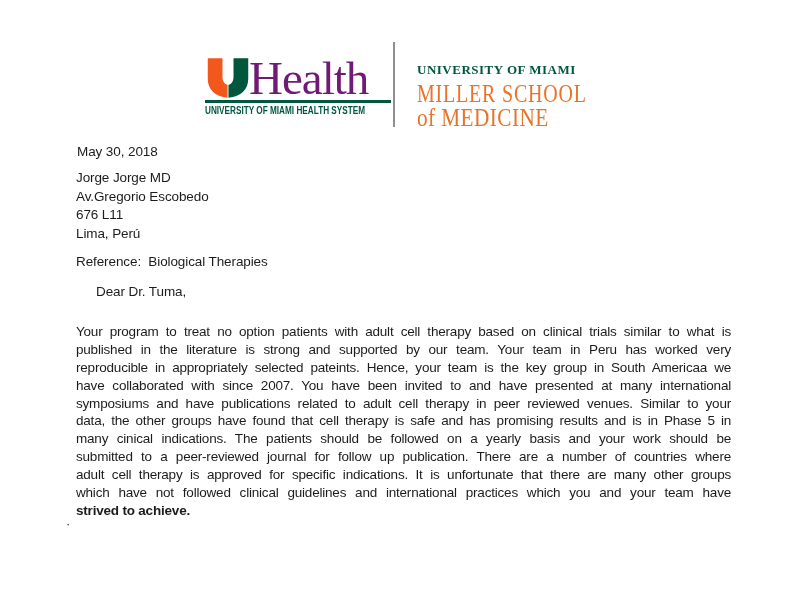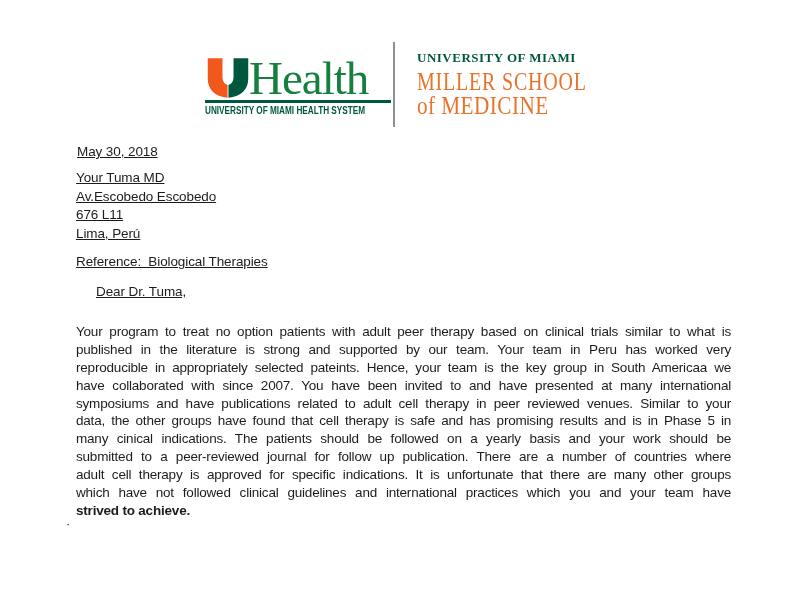--- a/index.html
+++ b/index.html
@@ -12,31 +12,31 @@
     color:#1c1c1e;
   }
 
   
   .uh-logo{position:absolute;left:205px;top:56px;width:186px;height:64px;}
   .uh-u{position:absolute;left:0;top:2px;}
   .uh-health{
     position:absolute;left:44px;top:-1px;
     font-family:"Liberation Serif",serif;
     font-size:47px;line-height:1;font-weight:400;
-    letter-spacing:-1px;color:#15803d;white-space:nowrap;
+    letter-spacing:-1px;color:#701a75;white-space:nowrap;
   }
   .uh-rule{position:absolute;left:0;top:44px;width:186px;height:2.5px;background:#00573D;}
   .uh-tagline{
     position:absolute;left:0;top:49px;
     font-size:10px;font-weight:700;letter-spacing:0px;
     color:#00573D;white-space:nowrap;
     transform:scaleX(0.82);transform-origin:0 0;
   }
   .lh-divider{position:absolute;left:393px;top:42px;width:2px;height:85px;background:#8f8f8f;}
-  .school{position:absolute;left:417px;top:50px;}
+  .school{position:absolute;left:417px;top:62px;}
   .school .l1{
     font-family:"Liberation Serif",serif;
     font-size:13px;font-weight:700;letter-spacing:0.5px;
     color:#00573D;white-space:nowrap;
   }
   .school .l2{
     position:absolute;left:0;top:19px;
     font-family:"Liberation Serif",serif;
     font-size:25px;line-height:1;font-weight:400;letter-spacing:1px;
     color:#E8732A;white-space:nowrap;
@@ -44,21 +44,21 @@
   }
   .school .l3{
     position:absolute;left:0;top:43px;
     font-family:"Liberation Serif",serif;
     font-size:25px;line-height:1;font-weight:400;letter-spacing:0.5px;
     color:#E8732A;white-space:nowrap;
     transform:scaleX(0.85);transform-origin:0 0;
   }
 
   
-  .txt{font-size:13.5px;letter-spacing:-0.1px;text-decoration:underline;}
+  .txt{font-size:13.5px;letter-spacing:-0.1px;}
   .date-block{position:absolute;left:77px;top:144px;}
   .recipient-block{position:absolute;left:76px;top:169px;line-height:18.7px;}
   .reference-block{position:absolute;left:76px;top:254px;white-space:pre-wrap;}
   .salutation-block{position:absolute;left:76px;top:284px;margin-left:20px;}
   .body-block{position:absolute;left:76px;top:323px;width:655px;}
   .bl{
     line-height:17.9px;
     font-size:13.5px;letter-spacing:-0.2px;
     text-align:justify;text-align-last:justify;
     white-space:normal;overflow:hidden;max-height:17.9px;
@@ -88,32 +88,32 @@
 
   <div class="school">
     <div class="l1">UNIVERSITY OF MIAMI</div>
     <div class="l2">MILLER SCHOOL</div>
     <div class="l3">of MEDICINE</div>
   </div>
 
   <div class="txt date-block">May 30, 2018</div>
 
   <div class="txt recipient-block">
-    <div>Your Tuma MD</div>
-    <div>Av.Escobedo Escobedo</div>
+    <div>Jorge Jorge MD</div>
+    <div>Av.Gregorio Escobedo</div>
     <div>676 L11</div>
     <div>Lima, Perú</div>
   </div>
 
   <div class="txt reference-block">Reference:  Biological Therapies</div>
 
   <div class="txt salutation-block">Dear Dr. Tuma,</div>
 
   <div class="body-block">
-    <div class="bl">Your program to treat no option patients with adult peer therapy based on clinical trials similar to what is</div>
+    <div class="bl">Your program to treat no option patients with adult cell therapy based on clinical trials similar to what is</div>
     <div class="bl">published in the literature is strong and supported by our team.   Your team in Peru has worked very</div>
     <div class="bl">reproducible in appropriately selected pateints.  Hence, your team is the key group in South Americaa we</div>
     <div class="bl">have collaborated with since 2007. You have been invited to and have presented at many international</div>
     <div class="bl">symposiums and have publications related to adult cell therapy in peer reviewed venues. Similar to your</div>
     <div class="bl">data, the other groups have found that cell therapy is safe and has promising results and is in Phase 5 in</div>
     <div class="bl">many cinical indications.   The patients should be followed on a yearly basis and your work should be</div>
     <div class="bl">submitted to a peer-reviewed journal for follow up publication.   There are a number of countries where</div>
     <div class="bl">adult cell therapy is approved for specific indications.   It is unfortunate that there are many other groups</div>
     <div class="bl">which have not followed clinical guidelines and international practices which you and your team have</div>
     <div class="bl last">strived to achieve.</div>

